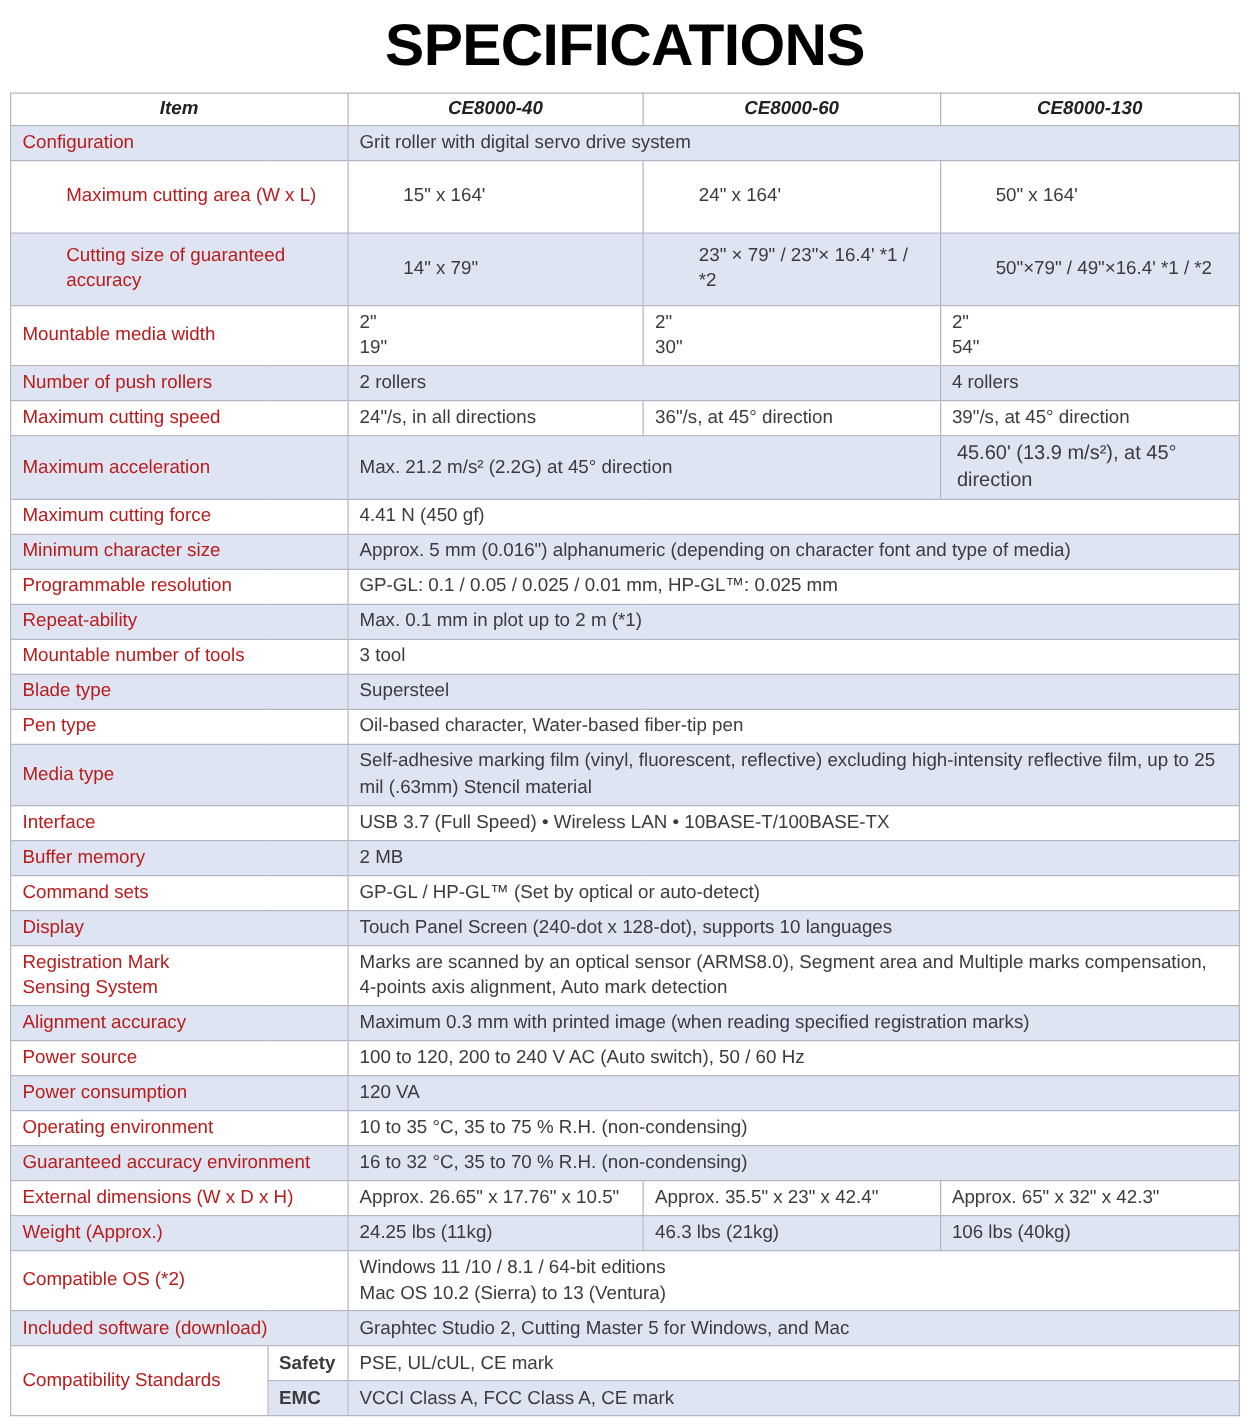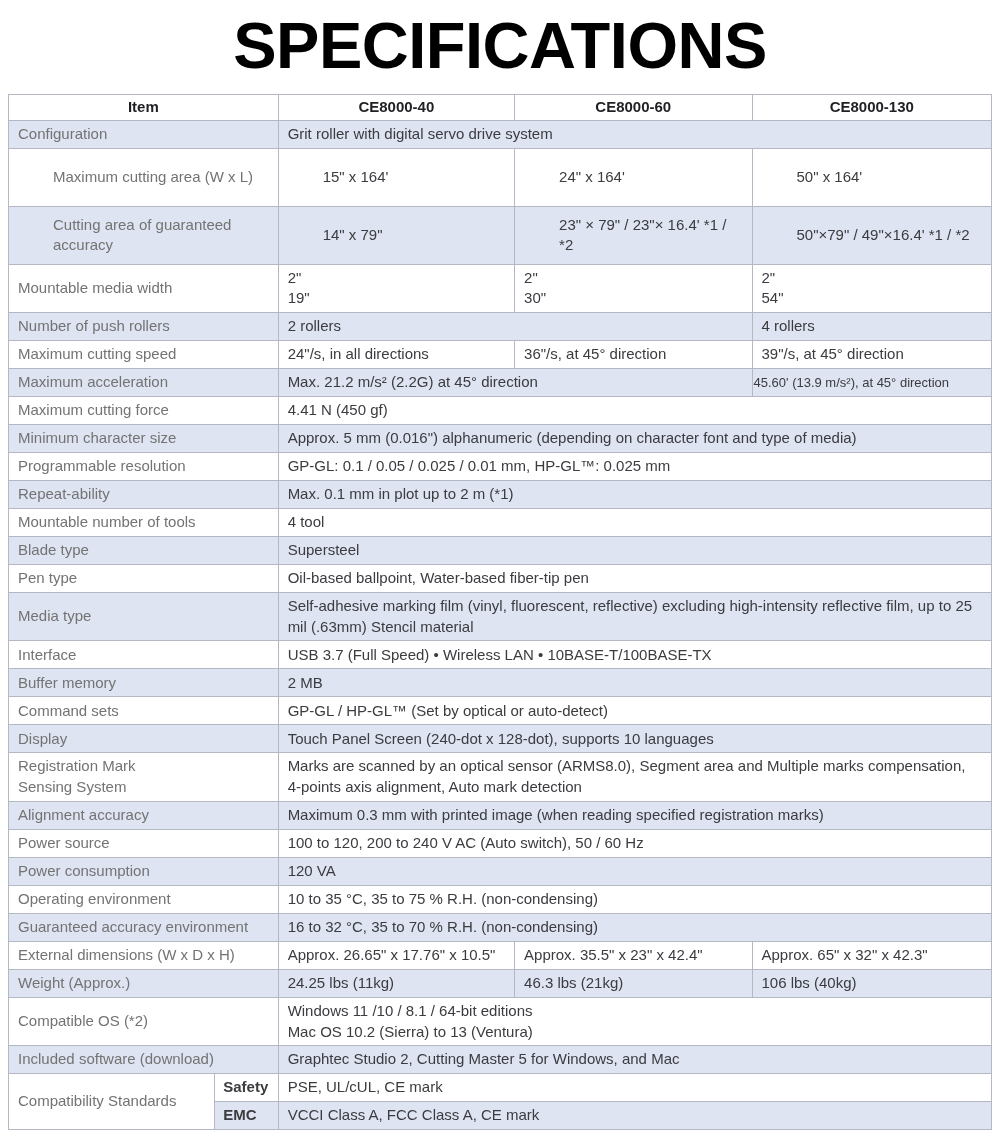--- a/index.html
+++ b/index.html
@@ -5,21 +5,21 @@
   html,body{margin:0;padding:0;background:#ffffff;}
   body{
     width:1000px;height:1142px;
     font-family:"Liberation Sans", sans-serif;
     color:#3b3b40;
     -webkit-font-smoothing:antialiased;
   }
   .page-title{
     margin:8px 0 11px 0;
     text-align:center;
-    font-size:65px;
+    font-size:47px;
     font-weight:900;
     letter-spacing:-0.5px;
     color:#000;
     font-stretch:condensed;
   }
   table.spec{
     border-collapse:collapse;
     table-layout:fixed;
     width:984px;
     margin:0 auto;
@@ -33,33 +33,34 @@
     vertical-align:middle;
     overflow:hidden;
   }
   thead th{
     font-weight:bold;
     text-align:center;
     color:#1f1f24;
     height:20px;
     padding:2px 20px;
     background:#ffffff;
+    font-style:italic;
   }
   tbody td{
     height:21px;
     white-space:pre-line;
     background:#ffffff;
   }
   tbody tr.shade td{background:#dee4f1;}
   
   tbody tr:nth-child(2) td,
   tbody tr:nth-child(3) td{height:51px;padding-left:44px;}
   
-  tbody tr:nth-child(7) td:last-child{font-size:13px;padding:3px 1px;}
-  td.label{color:#737373;margin-left:44px;}
+  tbody tr:nth-child(7) td:last-child{font-size:16px;padding:3px 13px;}
+  td.label{color:#b91c1c;margin-left:44px;}
   td.sublabel{padding:3px 8px;font-weight:bold;}
 </style>
 </head>
 <body>
 
 <h1 class="page-title">SPECIFICATIONS</h1>
 
 <table class="spec">
   <colgroup>
     <col style="width:205px">
@@ -81,21 +82,21 @@
         <td class="label" colspan="2">Configuration</td>
         <td colspan="3">Grit roller with digital servo drive system</td>
       </tr>
       <tr>
         <td class="label" colspan="2">Maximum cutting area (W x L)</td>
         <td colspan="1">15" x 164'</td>
         <td colspan="1">24" x 164'</td>
         <td colspan="1">50" x 164'</td>
       </tr>
       <tr class="shade">
-        <td class="label" colspan="2">Cutting area of guaranteed accuracy</td>
+        <td class="label" colspan="2">Cutting size of guaranteed accuracy</td>
         <td colspan="1">14" x 79"</td>
         <td colspan="1">23" × 79" / 23"× 16.4' *1 / *2</td>
         <td colspan="1">50"×79" / 49"×16.4' *1 / *2</td>
       </tr>
       <tr>
         <td class="label" colspan="2">Mountable media width</td>
         <td colspan="1">2"
 19"</td>
         <td colspan="1">2"
 30"</td>
@@ -129,29 +130,29 @@
       <tr>
         <td class="label" colspan="2">Programmable resolution</td>
         <td colspan="3">GP-GL: 0.1 / 0.05 / 0.025 / 0.01 mm, HP-GL™: 0.025 mm</td>
       </tr>
       <tr class="shade">
         <td class="label" colspan="2">Repeat-ability</td>
         <td colspan="3">Max. 0.1 mm in plot up to 2 m (*1)</td>
       </tr>
       <tr>
         <td class="label" colspan="2">Mountable number of tools</td>
-        <td colspan="3">4 tool</td>
+        <td colspan="3">3 tool</td>
       </tr>
       <tr class="shade">
         <td class="label" colspan="2">Blade type</td>
         <td colspan="3">Supersteel</td>
       </tr>
       <tr>
         <td class="label" colspan="2">Pen type</td>
-        <td colspan="3">Oil-based ballpoint, Water-based fiber-tip pen</td>
+        <td colspan="3">Oil-based character, Water-based fiber-tip pen</td>
       </tr>
       <tr class="shade">
         <td class="label" colspan="2">Media type</td>
         <td colspan="3">Self-adhesive marking film (vinyl, fluorescent, reflective) excluding high-intensity reflective film, up to 25 mil (.63mm) Stencil material</td>
       </tr>
       <tr>
         <td class="label" colspan="2">Interface</td>
         <td colspan="3">USB 3.7 (Full Speed) • Wireless LAN • 10BASE-T/100BASE-TX</td>
       </tr>
       <tr class="shade">

